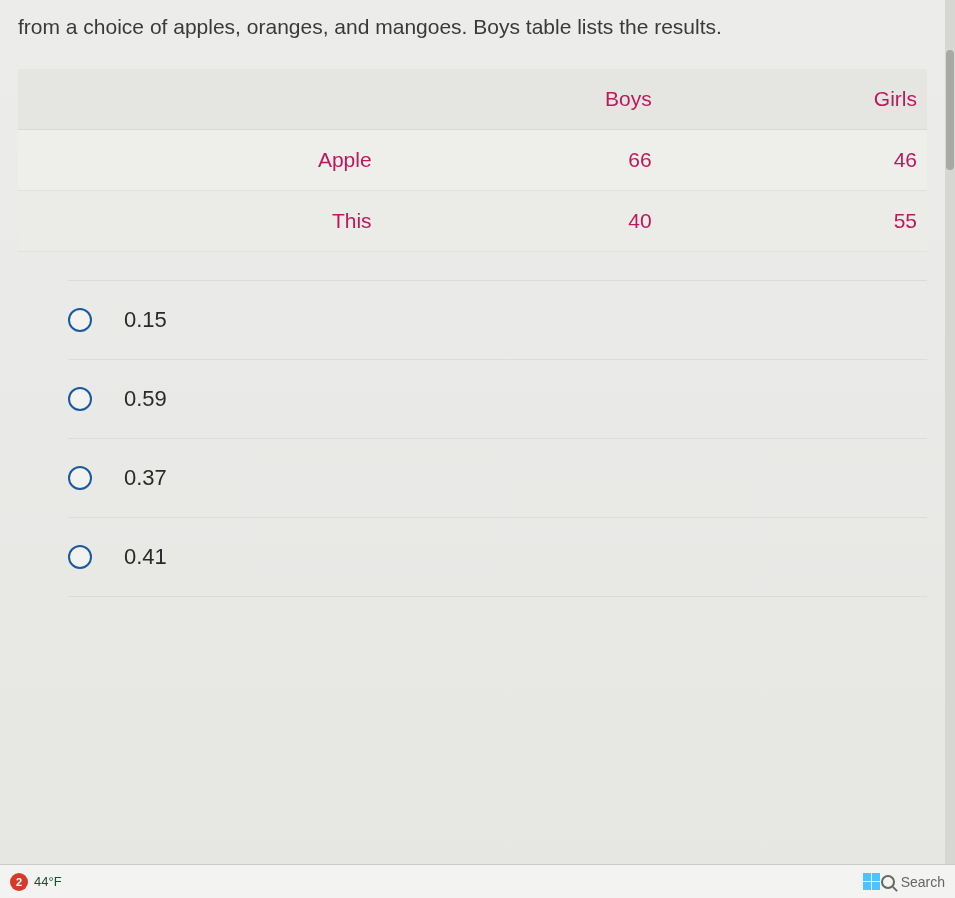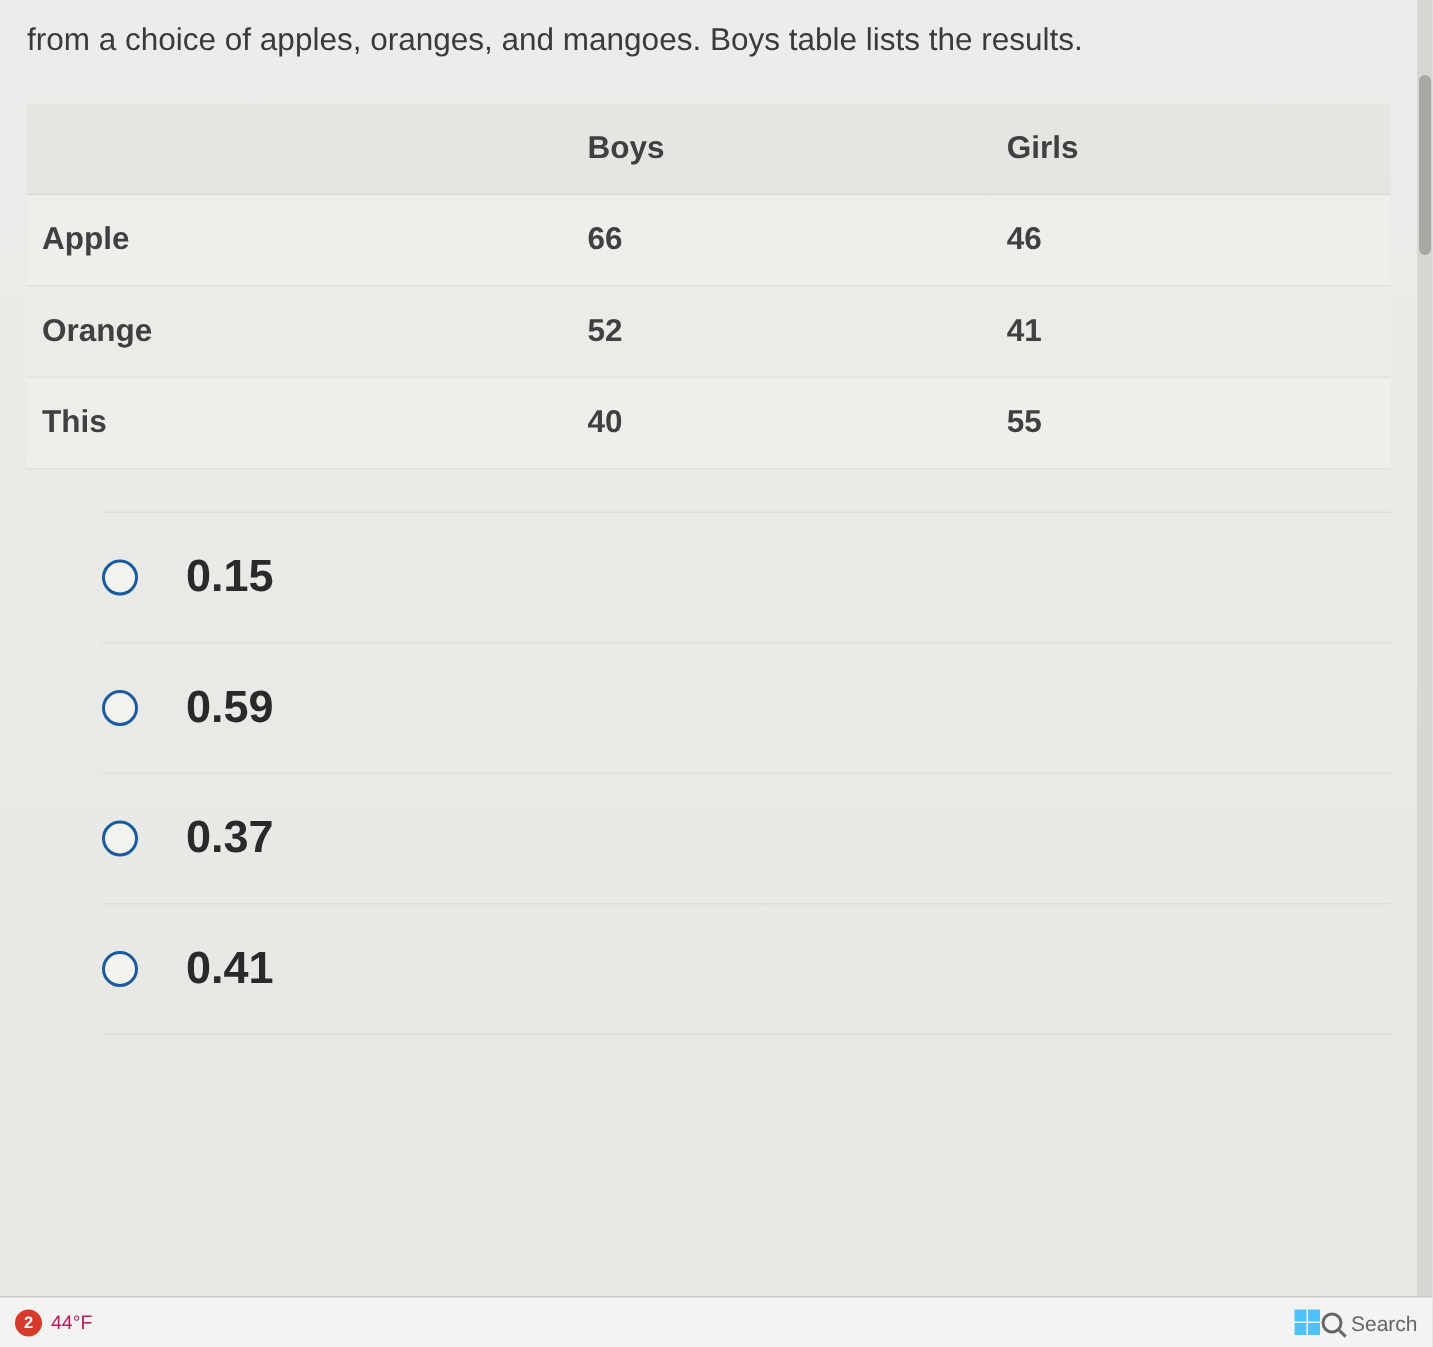--- a/index.html
+++ b/index.html
@@ -26,24 +26,24 @@
       color: #3a3a3a;
       margin-bottom: 28px;
       line-height: 1.4;
     }
     table {
       width: 100%;
       border-collapse: collapse;
       margin-bottom: 28px;
     }
     th, td {
-      text-align: left;
+      text-align: right;
       font-size: 21px;
-      color: #404040;
-      font-weight: bold;
+      color: #be185d;
+      font-weight: normal;
       padding: 18px 10px;
     }
     thead th {
       background: #e5e6e2;
       border-bottom: 1px solid #d8d9d5;
     }
     thead th:first-child {
       width: 40%;
     }
     tbody tr {
@@ -76,23 +76,22 @@
     .radio {
       width: 24px;
       height: 24px;
       border: 2.5px solid #1a5a9e;
       border-radius: 50%;
       margin-right: 32px;
       flex-shrink: 0;
       background: #f2f2ef;
     }
     .option-label {
-      font-size: 30px;
+      font-size: 22px;
       color: #2a2a2a;
-      font-weight: bold;
     }
     .taskbar {
       position: absolute;
       bottom: 0;
       left: 0;
       right: 0;
       height: 34px;
       background: #f3f3f1;
       border-top: 1px solid #ccc;
       display: flex;
@@ -112,21 +111,21 @@
       border-radius: 50%;
       color: white;
       font-size: 11px;
       font-weight: bold;
       display: flex;
       align-items: center;
       justify-content: center;
     }
     .weather-text {
       font-size: 13px;
-      color: #be185d;
+      color: #14532d;
     }
     .taskbar-right {
       display: flex;
       align-items: center;
     }
     .win-icon {
       display: flex;
       flex-wrap: wrap;
       width: 18px;
       height: 18px;
@@ -192,25 +191,20 @@
         <th>Girls</th>
       </tr>
     </thead>
     <tbody>
       <tr>
         <td>Apple</td>
         <td>66</td>
         <td>46</td>
       </tr>
       <tr>
-        <td>Orange</td>
-        <td>52</td>
-        <td>41</td>
-      </tr>
-      <tr>
         <td>This</td>
         <td>40</td>
         <td>55</td>
       </tr>
     </tbody>
   </table>
 
 
   <div class="options">
     <div class="option">

